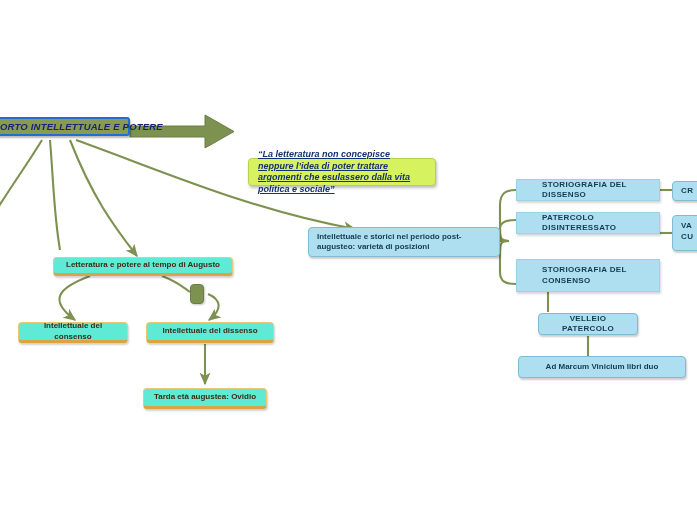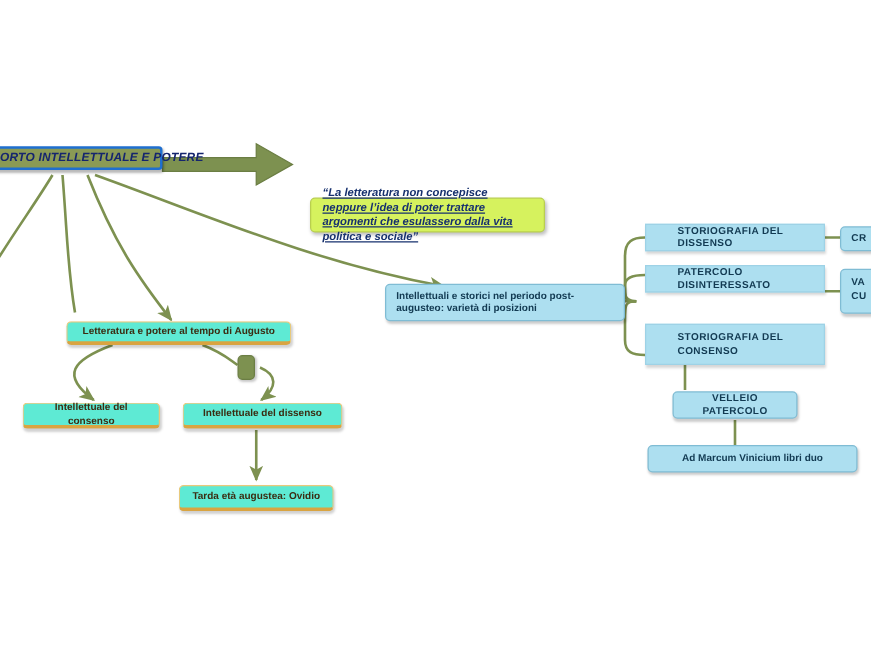--- a/index.html
+++ b/index.html
@@ -167,21 +167,21 @@
 
   <div class="node n-root" style="left:-10px; top:117px; width:140px; height:19px;">
     <span class="txt">ORTO INTELLETTUALE E POTERE</span>
   </div>
 
   <div class="node n-quote" style="left:248px; top:110px; width:188px; height:28px;margin-top:48px;">
     <span class="txt">“La letteratura non concepisce neppure l’idea di poter trattare argomenti che esulassero dalla vita politica e sociale”</span>
   </div>
 
   <div class="node n-blue" style="left:308px; top:227px; width:192px; height:30px;">
-    <span class="txt">Intellettuali e storici nel periodo post-augusteo: varietà di posizioni</span>
+    <span class="txt">Intellettuale e storici nel periodo post-augusteo: varietà di posizioni</span>
   </div>
 
   <div class="node n-blue flat caps" style="left:516px; top:179px; width:144px; height:22px;">
     <span class="txt">STORIOGRAFIA DEL DISSENSO</span>
   </div>
 
   <div class="node n-blue flat caps" style="left:516px; top:212px; width:144px; height:22px;">
     <span class="txt">PATERCOLO DISINTERESSATO</span>
   </div>
 

